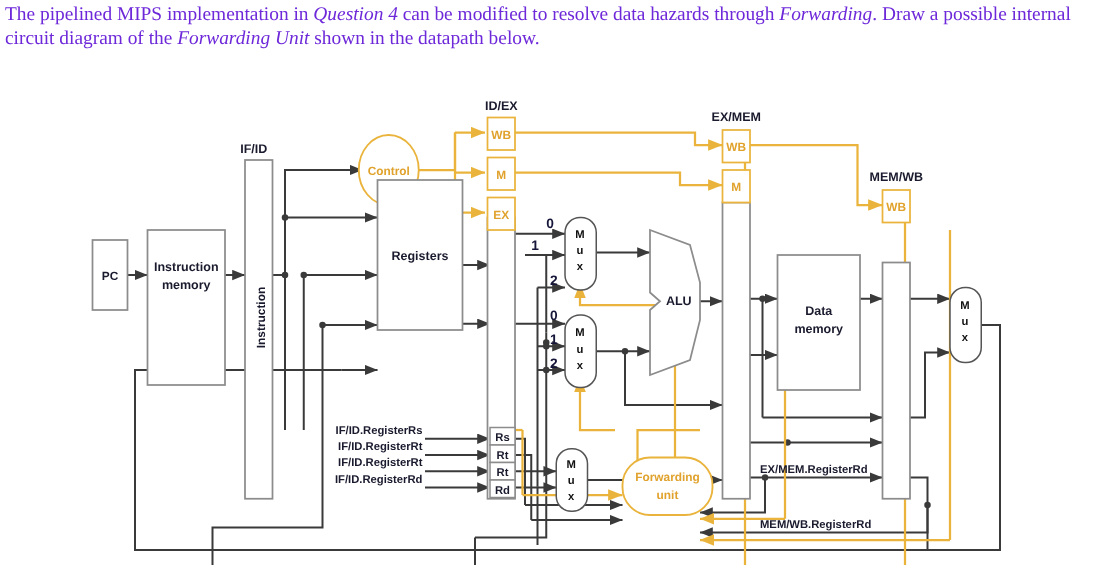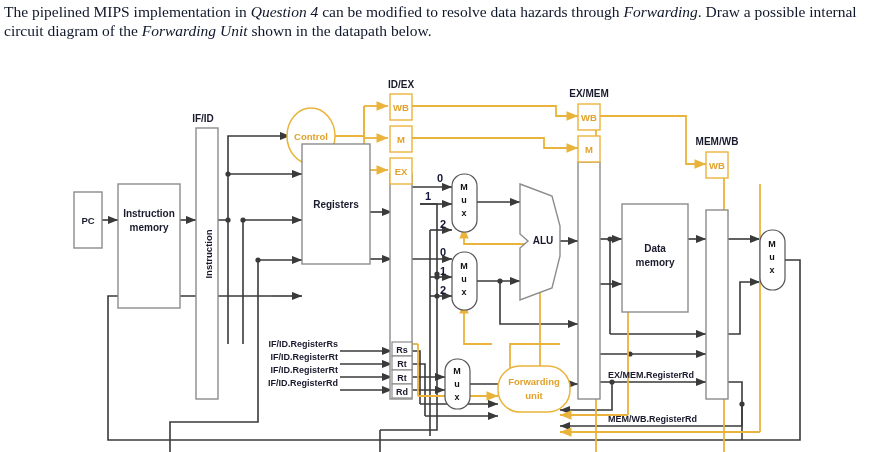--- a/index.html
+++ b/index.html
@@ -1,19 +1,19 @@
 <!DOCTYPE html>
 <html><head>
 <meta charset="utf-8">
 <style>
   html,body{margin:0;padding:0;background:#ffffff;}
   body{width:883px;height:452px;position:relative;overflow:hidden;
        font-family:"Liberation Serif",serif;color:#000;}
   #prompt{position:absolute;left:4px;top:2px;width:872px;font-size:15.5px;
-          line-height:19px;font-family:"Liberation Serif",serif;color:#0f172a;}
+          line-height:19px;font-family:"Liberation Serif",serif;color:#6d28d9;}
   #prompt i{font-style:italic;}
   #canvas{position:absolute;left:0;top:44px;width:883px;height:408px;}
   svg{display:block;}
   .lbl{font-family:"Liberation Sans",sans-serif;font-weight:bold;fill:#1a1a2e;}
   .lbl-o{font-family:"Liberation Sans",sans-serif;font-weight:bold;fill:#e0a22c;}
   .muxtxt{font-family:"Liberation Sans",sans-serif;font-weight:bold;fill:#111;font-size:9px;}
   .numtxt{font-family:"Liberation Sans",sans-serif;font-weight:bold;fill:#16163a;font-size:11px;}
 </style>
 </head>
 <body>

